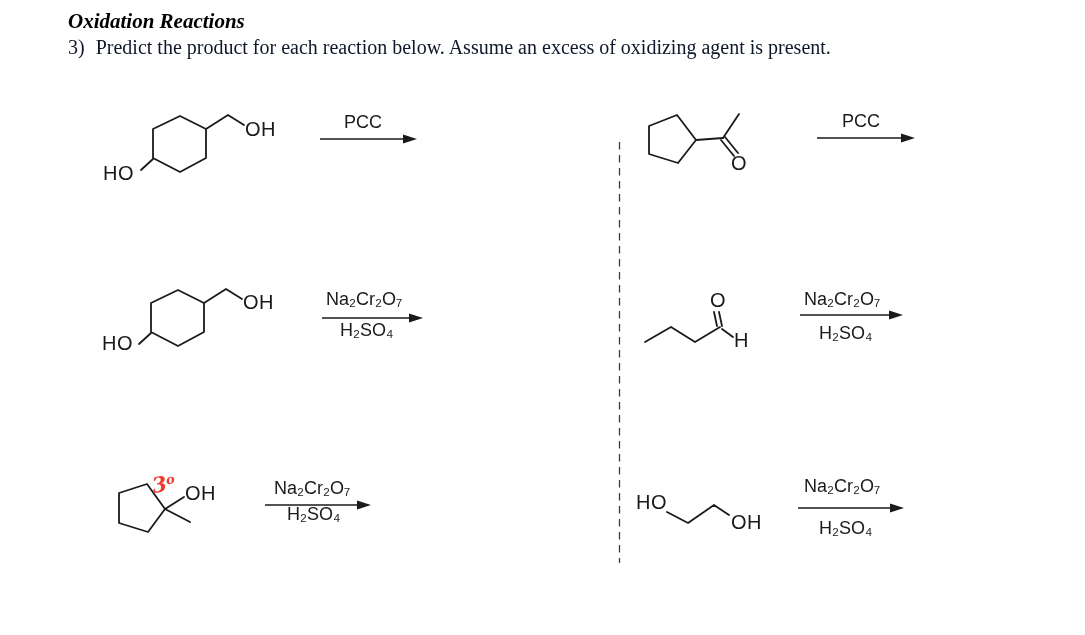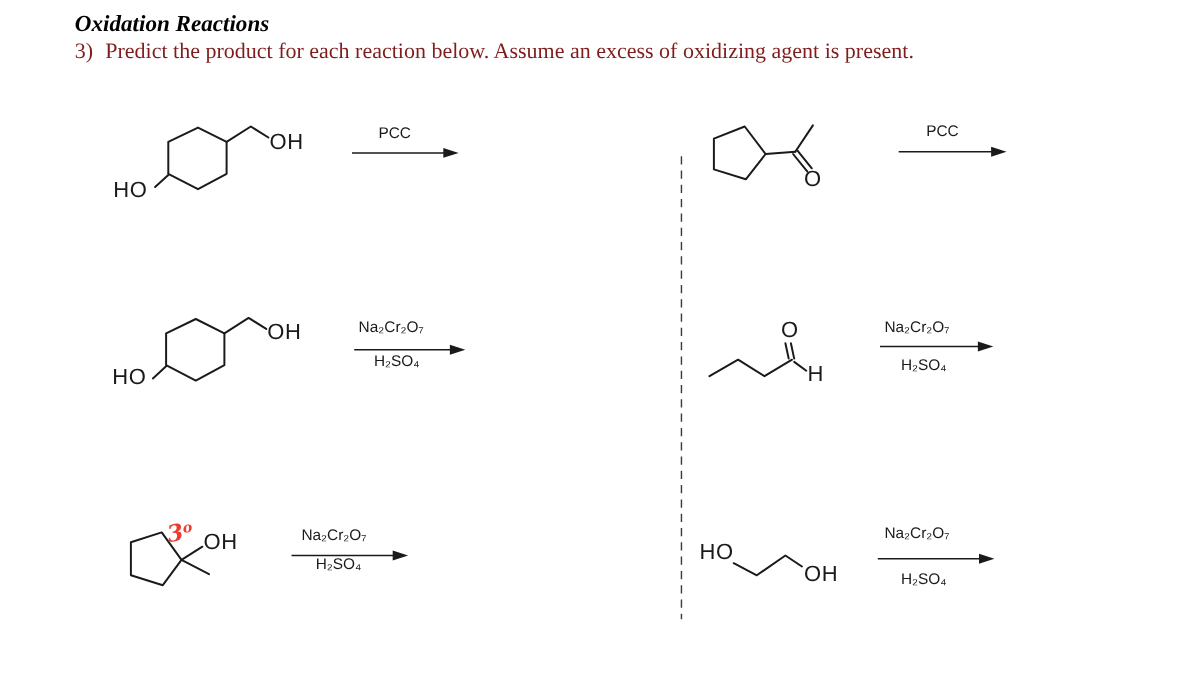--- a/index.html
+++ b/index.html
@@ -1,24 +1,24 @@
 <!DOCTYPE html>
 <html><head>
 <meta charset="utf-8">
 <style>
   html,body{margin:0;padding:0;background:#fff;}
   .page{position:relative;width:1085px;height:635px;background:#ffffff;overflow:hidden;
         font-family:"Liberation Sans","DejaVu Sans",sans-serif;color:#1a1a1a;}
   .title{position:absolute;left:68px;top:9px;
          font:italic bold 21px "Liberation Serif","DejaVu Serif",serif;color:#000;}
   .question{position:absolute;left:68px;top:36px;white-space:nowrap;
-            font:20px "Liberation Serif","DejaVu Serif",serif;color:#7f1d1d;}
+            font:20px "Liberation Serif","DejaVu Serif",serif;color:#0f172a;}
   .question .qtext{margin-left:11px;}
   .atom{position:absolute;font-size:20px;line-height:1.1;letter-spacing:0.5px;text-align:center;}
-  .reagent{position:absolute;font-size:14px;line-height:1.1;white-space:nowrap;}
+  .reagent{position:absolute;font-size:18px;line-height:1.1;white-space:nowrap;}
   .anno{position:absolute;left:152px;top:471px;color:#ee3b2e;
         font:italic bold 21px "DejaVu Serif",serif;transform:rotate(-10deg);}
   .anno sup{font-size:13px;vertical-align:6px;}
   svg.layer{position:absolute;left:0;top:0;}
   .bond{stroke:#1a1a1a;stroke-width:1.8;fill:none;stroke-linejoin:round;stroke-linecap:round;}
   .arrow-line{stroke:#1a1a1a;stroke-width:1.4;}
   .arrow-head{fill:#1a1a1a;stroke:none;}
   .dash{stroke:#3c3c3c;stroke-width:1.3;stroke-dasharray:7.5 5.5;}
 </style>
 </head>

